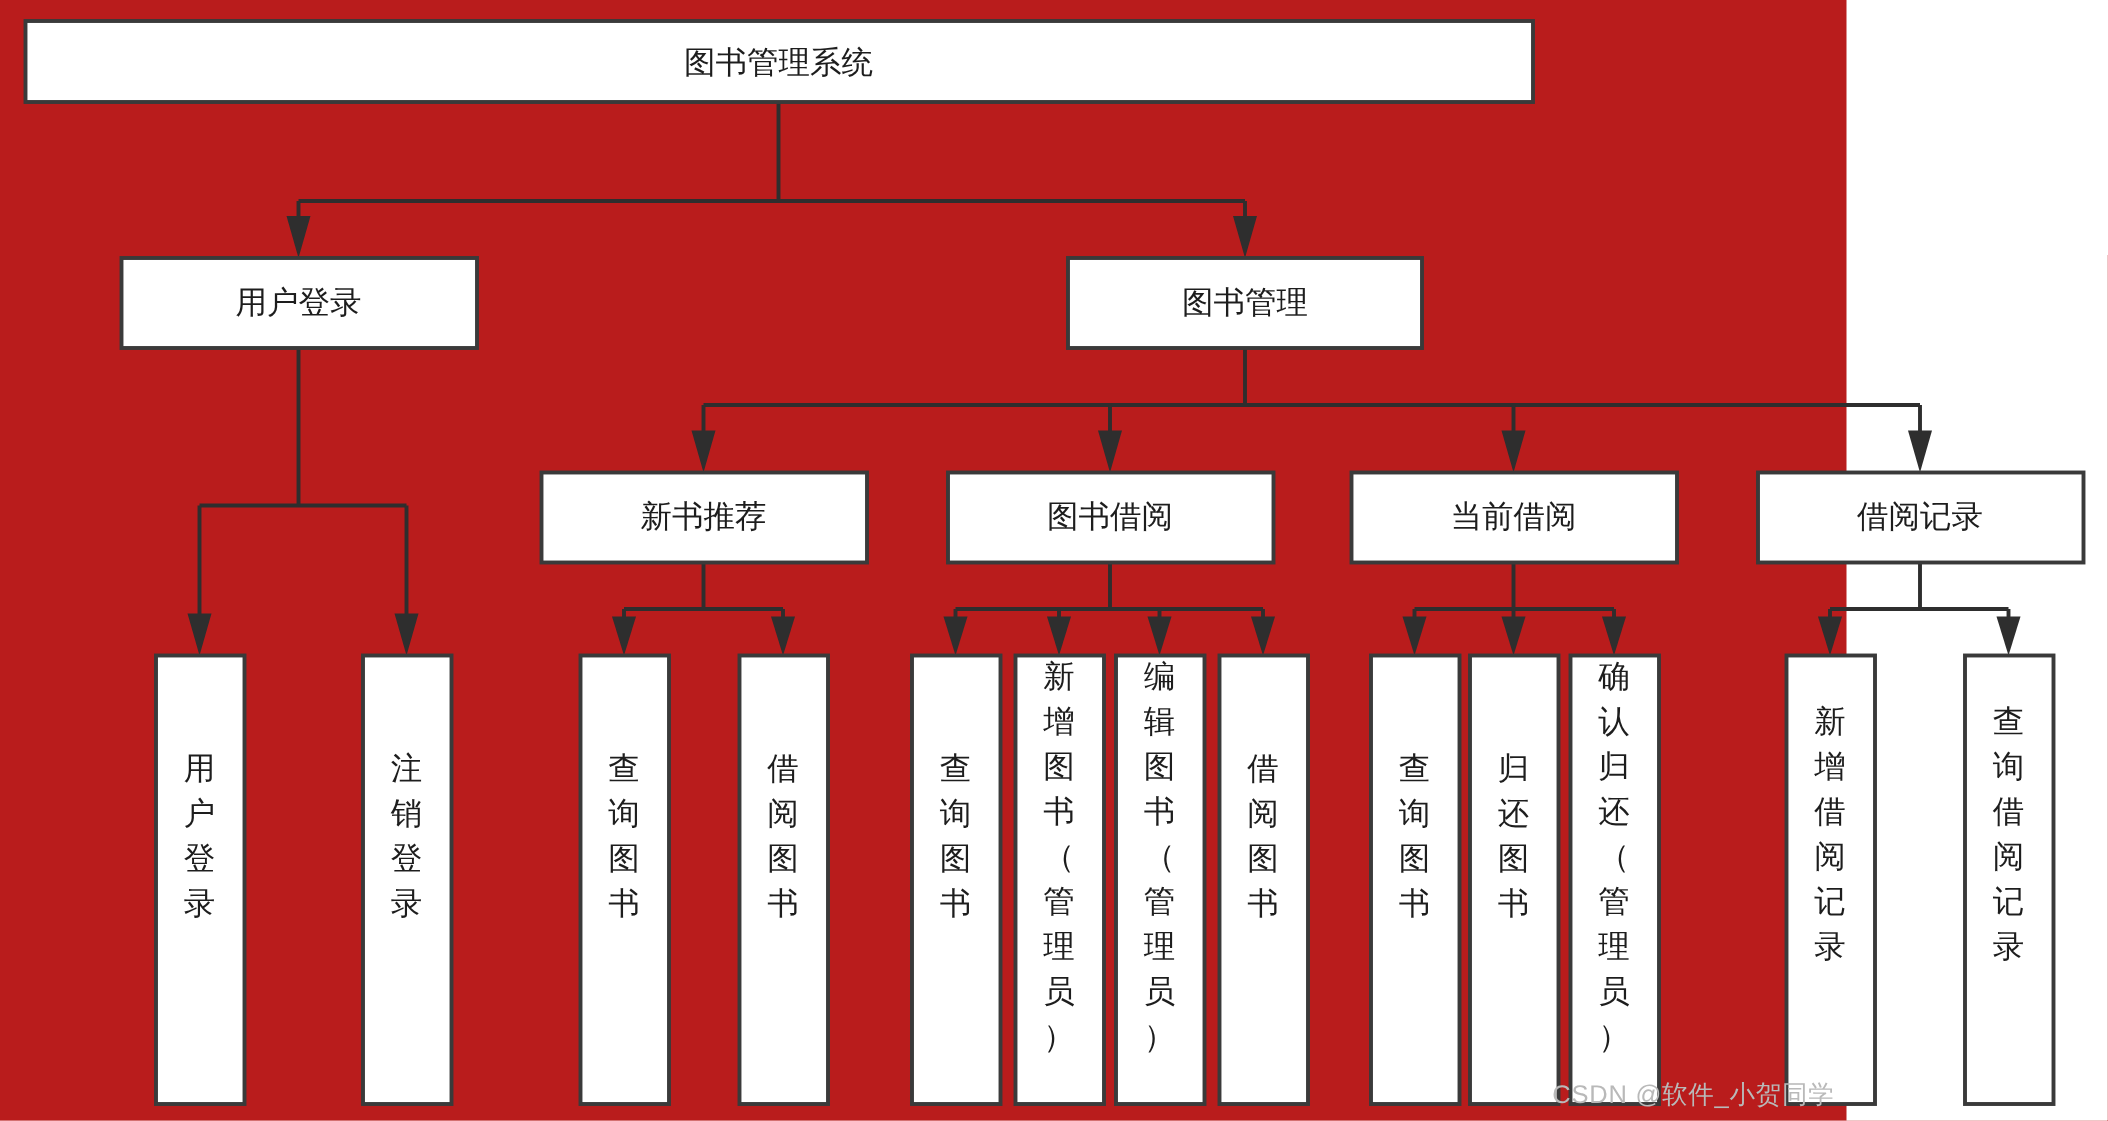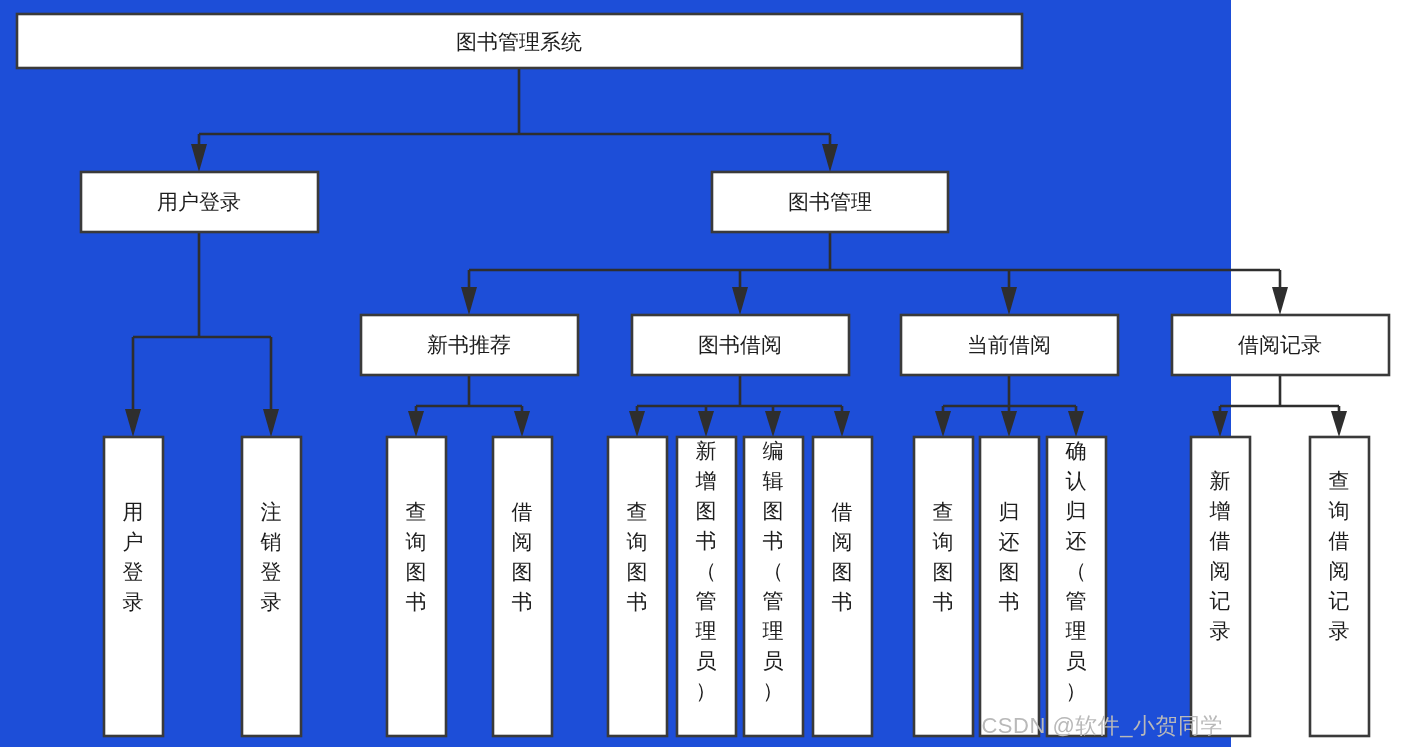--- a/index.html
+++ b/index.html
@@ -10,21 +10,21 @@
   body {
     width: 1405px;
     height: 747px;
     overflow: hidden;
     font-family: "Liberation Sans", "DejaVu Sans", sans-serif;
   }
   #diagram-root {
     position: relative;
     width: 1231px;
     height: 747px;
-    background: #1d4ed8;
+    background: #b91c1c;
   }
   svg.diagram-canvas {
     position: absolute;
     top: 0;
     left: 0;
     width: 1405px;
     height: 747px;
     display: block;
   }
   .node-box {
@@ -53,21 +53,21 @@
     font-family: "Liberation Sans", "DejaVu Sans", sans-serif;
     font-size: 21px;
     fill: #1d1d1d;
     text-anchor: middle;
   }
   .watermark-text {
     position: absolute;
     right: 8px;
     bottom: 6px;
     font-family: "Liberation Sans", "DejaVu Sans", sans-serif;
-    font-size: 22px;
+    font-size: 17px;
     color: #b9b9b9;
     letter-spacing: 0.5px;
     white-space: nowrap;
     user-select: none;
   }
 </style>
 </head>
 <body>
 
 <div id="diagram-root">

